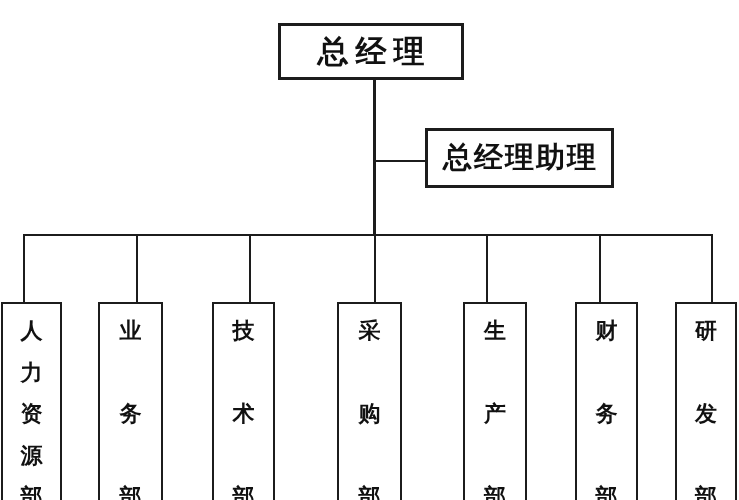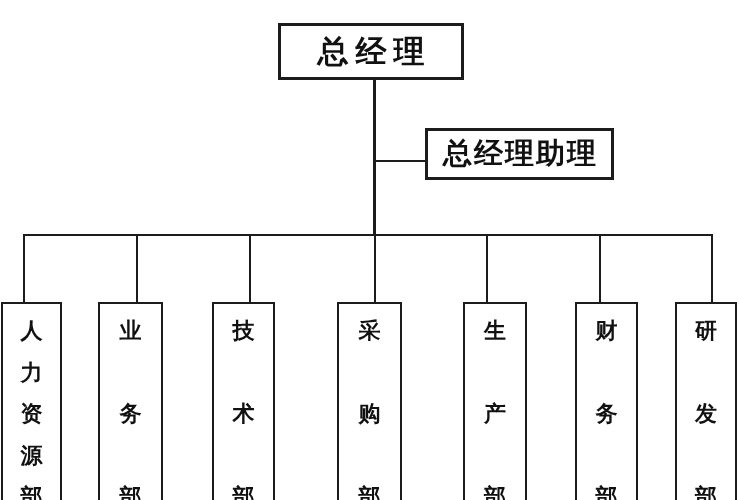--- a/index.html
+++ b/index.html
@@ -78,21 +78,21 @@
   <div class="line" style="left:249px; top:215px; width:2px; height:67px;"></div>
   <div class="line" style="left:374px; top:215px; width:2px; height:67px;"></div>
   <div class="line" style="left:486px; top:215px; width:2px; height:67px;"></div>
   <div class="line" style="left:599px; top:215px; width:2px; height:67px;"></div>
   <div class="line" style="left:711px; top:215px; width:2px; height:67px;"></div>
 
   <div class="node node-root" style="left:278px; top:3px; width:186px; height:57px;">
     <span class="label">总经理</span>
   </div>
 
-  <div class="node node-assistant" style="left:425px; top:108px; width:189px; height:52px;">
+  <div class="node node-assistant" style="left:425px; top:108px; width:189px; height:60px;">
     <span class="label">总经理助理</span>
   </div>
 
   <div class="dept" style="left:1px; width:61px;">
       <span class="vchar">人</span>
       <span class="vchar">力</span>
       <span class="vchar">资</span>
       <span class="vchar">源</span>
       <span class="vchar">部</span>
     </div>

